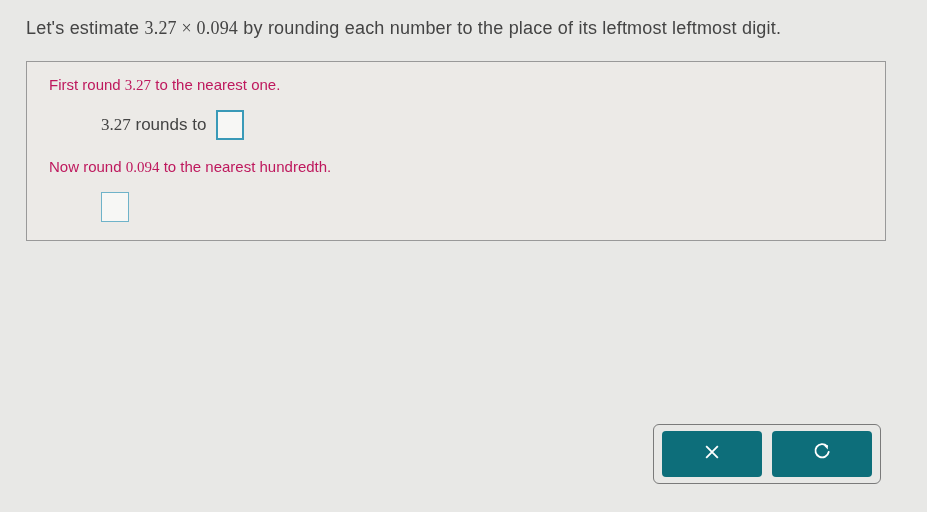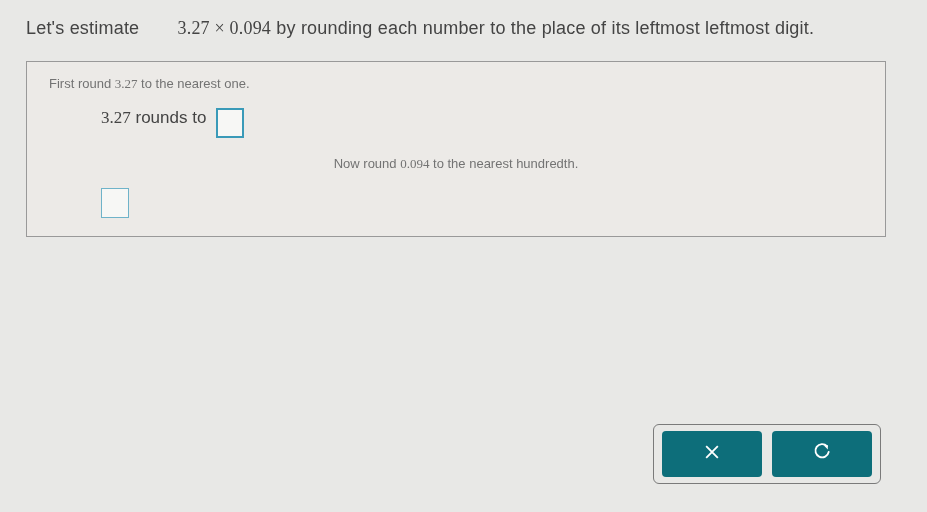--- a/index.html
+++ b/index.html
@@ -11,41 +11,41 @@
     color: #333;
     padding: 18px 26px;
     position: relative;
   }
   .prompt {
     font-size: 18px;
     color: #444;
     margin-bottom: 22px;
     letter-spacing: 0.2px;
   }
-  .prompt .expr { font-family: Georgia, 'Times New Roman', serif; margin-left: 33px; }
+  .prompt .expr { font-family: Georgia, 'Times New Roman', serif; }
   .box {
     border: 1px solid #999;
     background: #eceae7;
     width: 860px;
   }
   .section {
     padding: 14px 22px 18px 22px;
   }
   .section + .section { border-top: 1px solid #aaa; }
   .line {
-    font-size: 13px;
-    color: #737373;
+    font-size: 15px;
+    color: #be185d;
     margin-bottom: 16px;
   }
   .subline {
     font-size: 17px;
     color: #444;
     margin-left: 52px;
     display: flex;
-    align-items: flex-start;
+    align-items: center;
     gap: 10px;
   }
   .subline.center { margin-left: 210px; }
   .numval { font-family: Georgia, 'Times New Roman', serif; }
   .answer-input {
     width: 28px;
     height: 30px;
     border: 1px solid #6fb3c9;
     background: #f7f7f5;
     text-align: center;
@@ -92,21 +92,21 @@
 
 <div class="box">
   <div class="section">
     <div class="line">
       <span>First round </span><span class="numval">3.27</span><span> to the nearest one.</span>
     </div>
     <div class="subline">
       <span><span class="numval">3.27</span><span> rounds to</span></span>
       <input class="answer-input focused" value="" style="">
     </div>
-    <div class="line" style="margin-top:18px;text-align:center;">
+    <div class="line" style="margin-top:18px;">
       <span>Now round </span><span class="numval">0.094</span><span> to the nearest hundredth.</span>
     </div>
     <div class="subline">
       <input class="answer-input" value="" style="">
     </div>
   </div>
 </div>
 
 <div class="button-row">
   <button class="btn" aria-label="close">

